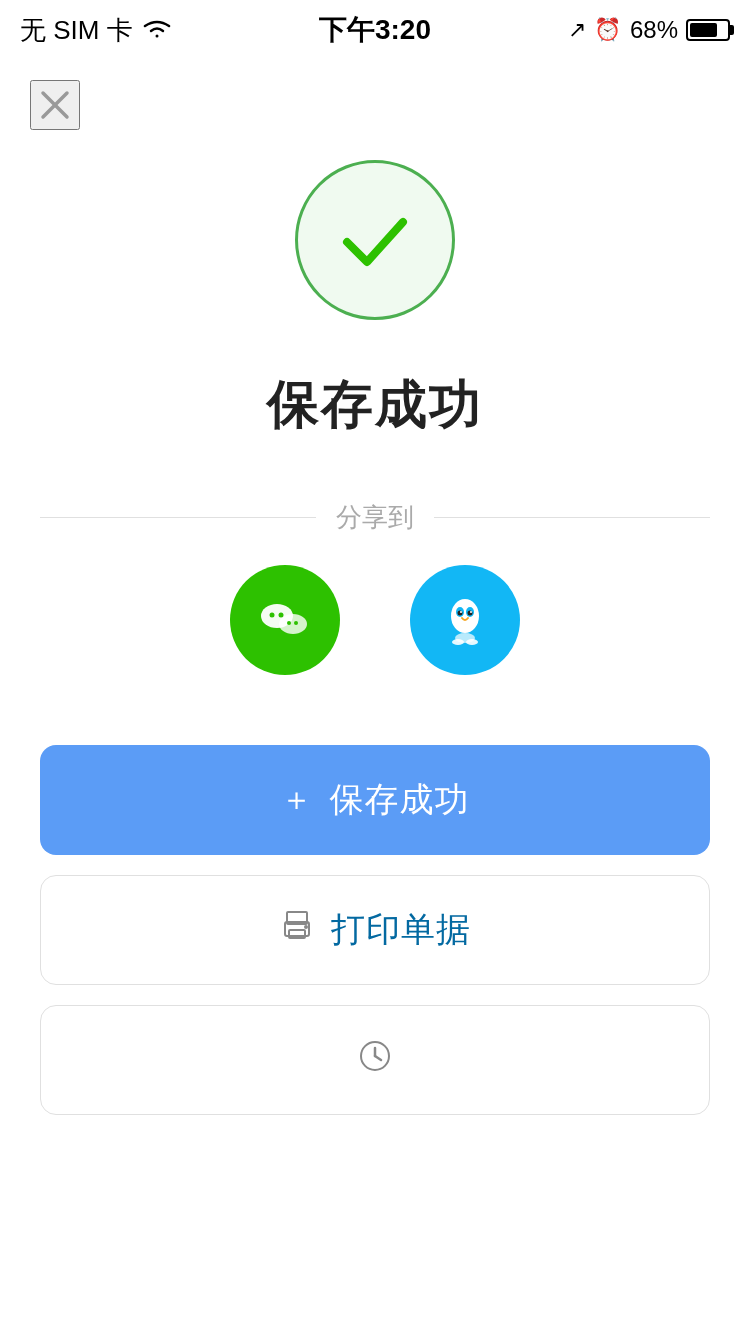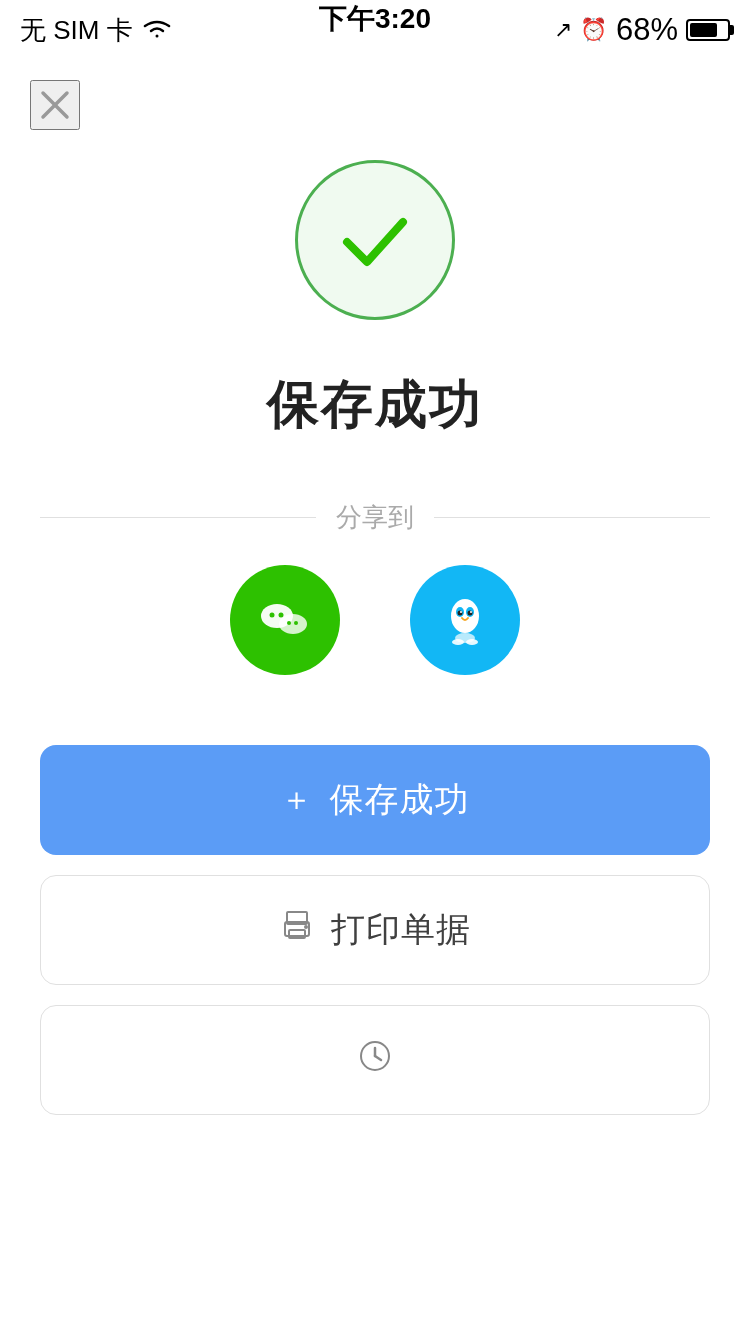--- a/index.html
+++ b/index.html
@@ -15,20 +15,21 @@
       background: #ffffff;
       font-family: -apple-system, "PingFang SC", "Helvetica Neue", Arial, sans-serif;
       overflow: hidden;
     }
 
     
     .status-bar {
       width: 100%;
       height: 60px;
       display: flex;
+      align-items: center;
       justify-content: space-between;
       padding: 0 20px;
       background: #ffffff;
     }
 
     .status-left {
       display: flex;
       align-items: center;
       gap: 8px;
       font-size: 26px;
@@ -219,21 +220,21 @@
       letter-spacing: 1px;
     }
 
     .btn-primary {
       background: #5b9cf6;
       color: #ffffff;
     }
 
     .btn-secondary {
       background: #ffffff;
-      color: #404040;
+      color: #0369a1;
       border: 1px solid #e0e0e0;
     }
 
     .btn-icon {
       font-size: 32px;
     }
   </style>
 </head>
 <body>
 
@@ -245,21 +246,21 @@
       <path d="M10 12 Q16 7 22 12" stroke="#000" stroke-width="2.5" fill="none" stroke-linecap="round"></path>
       <path d="M4 7 Q16 -1 28 7" stroke="#000" stroke-width="2.5" fill="none" stroke-linecap="round"></path>
     </svg>
   </div>
 
   <div class="status-center">下午3:20</div>
 
   <div class="status-right">
     <span style="font-size:22px;">↗</span>
     <span style="font-size:22px;">⏰</span>
-    <span style="font-size:31px;">68%</span>
+    <span style="font-size:24px;">68%</span>
     <div class="battery-bar">
       <div class="battery-fill"></div>
     </div>
   </div>
 </div>
 
 <div class="main-content">
 
   <button class="close-btn" aria-label="Close">
     <svg viewBox="0 0 36 36" fill="none" xmlns="http://www.w3.org/2000/svg">

